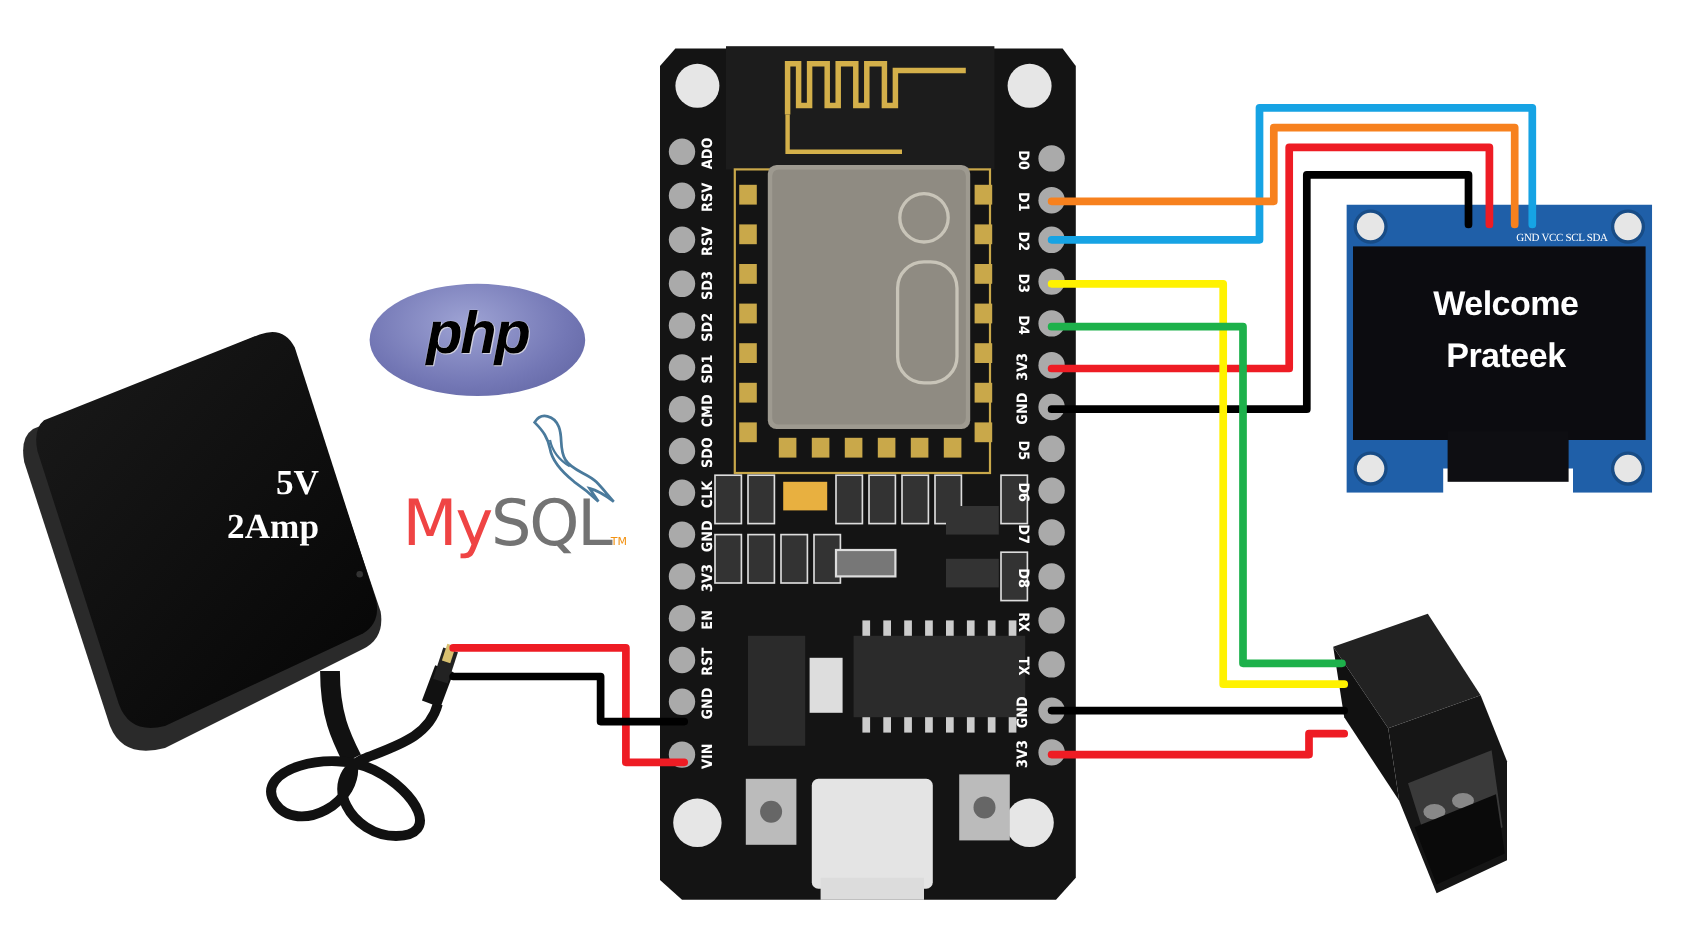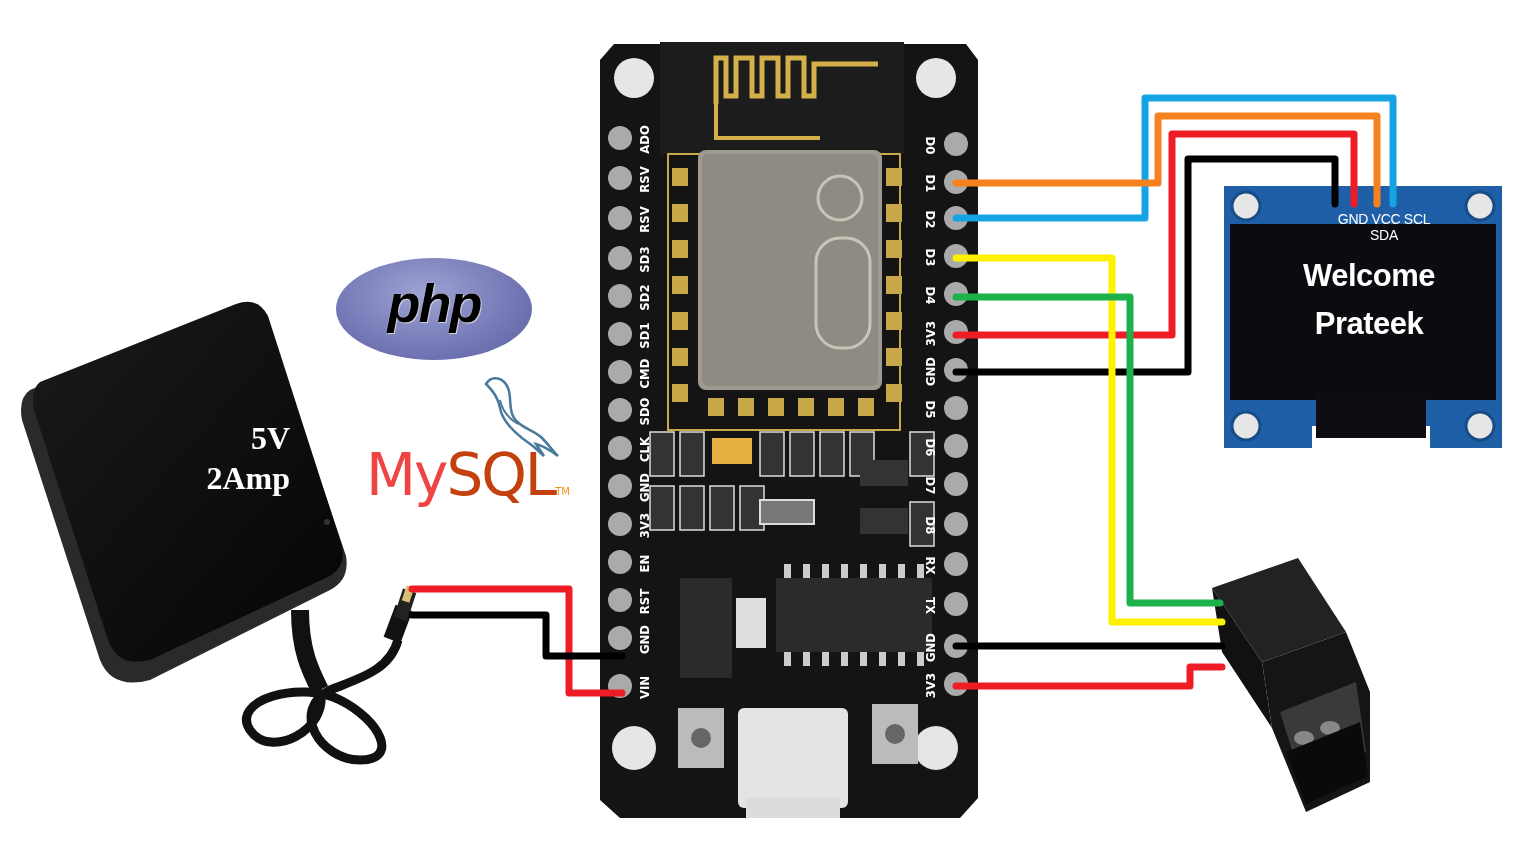--- a/index.html
+++ b/index.html
@@ -3,26 +3,26 @@
 <meta charset="utf-8">
 <style>
   html,body{margin:0;padding:0;background:#ffffff;}
   body{width:1536px;height:865px;position:relative;overflow:hidden;font-family:"DejaVu Sans",sans-serif;}
   .abs{position:absolute;}
   .title{left:20px;top:92px;width:560px;text-align:center;color:#f04e2f;font-family:"Liberation Sans",sans-serif;font-weight:bold;font-size:52px;line-height:64px;letter-spacing:-1.5px;text-shadow:1px 2px 3px rgba(0,0,0,0.25);}
   .php{left:336px;top:258px;width:196px;height:102px;border-radius:50%;background:radial-gradient(ellipse at 45% 35%,#9ea3d4,#7377b5 60%,#5b5f9c);display:flex;align-items:center;justify-content:center;}
   .php span{font-family:"Liberation Sans",sans-serif;font-weight:bold;font-style:italic;font-size:54px;color:#000;letter-spacing:-2px;margin-top:-12px;text-shadow:0 0 1px #fff, 1px 1px 0 #ccd;}
   .mysql{left:366px;top:440px;font-family:"DejaVu Sans",sans-serif;font-size:58px;line-height:70px;letter-spacing:-2px;}
   .mysql .my{color:#ef4444;}
-  .mysql .sql{color:#c2410c;}
+  .mysql .sql{color:#737373;}
   .mysql .tm{color:#f29111;font-size:10px;letter-spacing:0;vertical-align:baseline;}
   .adapter-text{left:130px;top:418px;width:160px;text-align:right;color:#fff;font-family:"Liberation Serif",serif;font-weight:bold;font-size:32px;line-height:40px;}
   .pin-label{position:absolute;color:#fff;font-family:"DejaVu Sans Condensed","DejaVu Sans",sans-serif;font-size:13px;font-weight:bold;transform:rotate(-90deg);transform-origin:center;white-space:nowrap;width:60px;text-align:center;}
   .oled-text{left:1246px;top:252px;width:246px;text-align:center;color:#fff;font-family:"Liberation Sans",sans-serif;font-weight:bold;font-size:31px;line-height:48px;letter-spacing:-0.5px;}
-  .oled-pins{left:1334px;top:211px;width:100px;text-align:center;color:#fff;font-family:Liberation Sans, sans-serif;font-size:14px;letter-spacing:-0.3px;}
+  .oled-pins{left:1370px;top:211px;width:100px;text-align:center;color:#fff;font-family:Liberation Serif, serif;font-size:10px;letter-spacing:-0.3px;}
 </style>
 </head>
 <body>
 
 <div class="abs title">
 </div>
 
 <div class="abs php">
   <span>php</span>
 </div>

